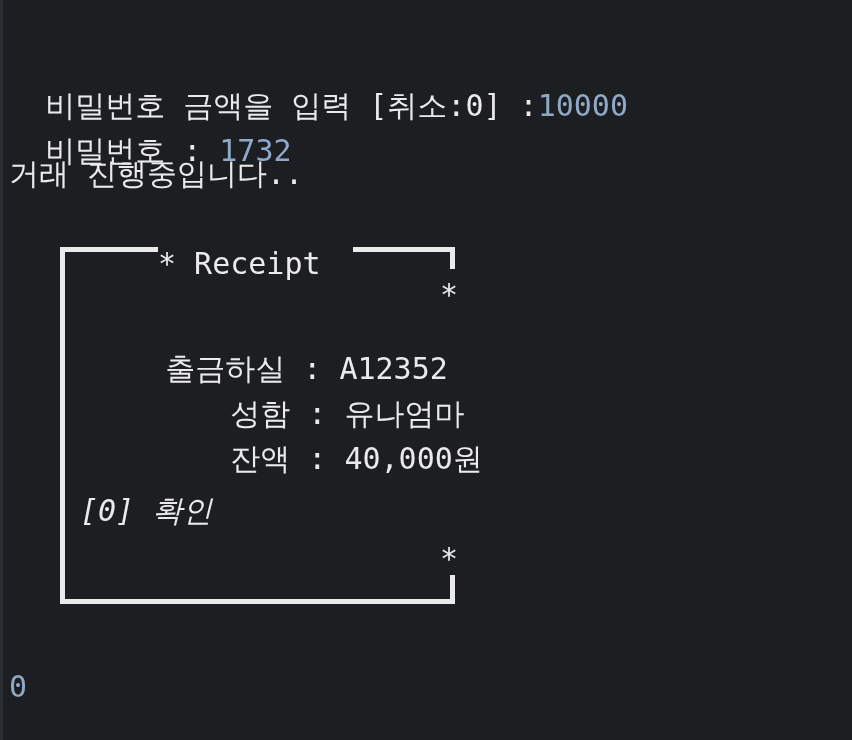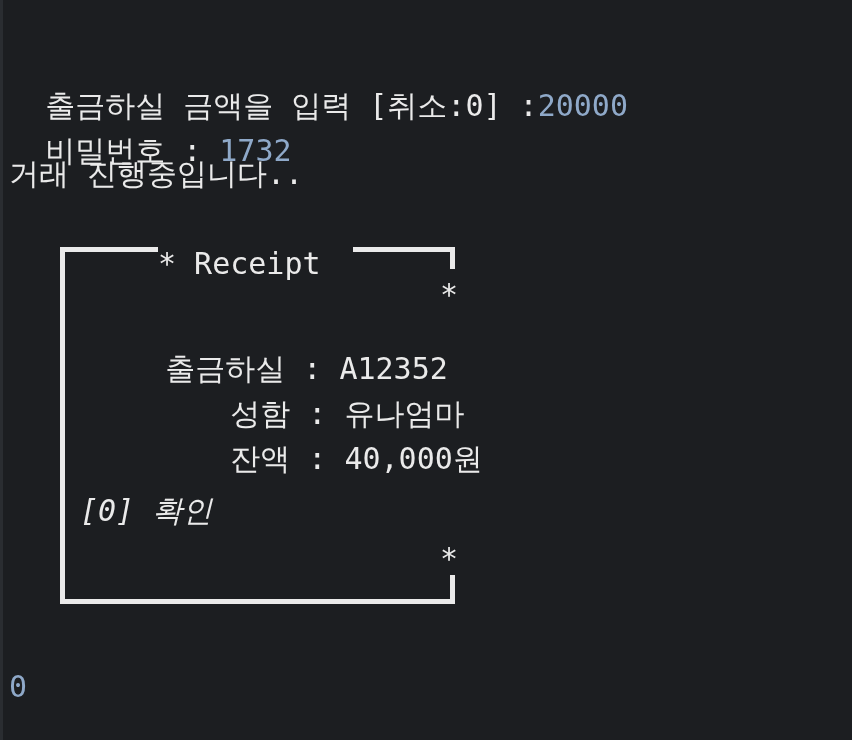--- a/index.html
+++ b/index.html
@@ -20,21 +20,21 @@
   .box-bottom { position:absolute; left:60px; top:599px; width:395px; height:5px; background:#eaeaea; }
   .box-right-bottom { position:absolute; left:450px; top:575px; width:5px; height:29px; background:#eaeaea; }
   .abs { position:absolute; white-space:pre; line-height:36px; }
 </style>
 </head>
 <body>
 
 <div class="edge"></div>
 
 <div class="line" style="top:52px;">
-  <span>출금하실 금액을 입력 [취소:0] :</span><span class="input">20000</span>
+  <span>비밀번호 금액을 입력 [취소:0] :</span><span class="input">10000</span>
 </div>
 
 <div class="line" style="top:97px;">
   <span>비밀번호 : </span><span class="input">1732</span>
 </div>
 
 <div class="line" style="top:156px;">거래 진행중입니다..</div>
 
 <div>
   <div class="box-top-left"></div>

